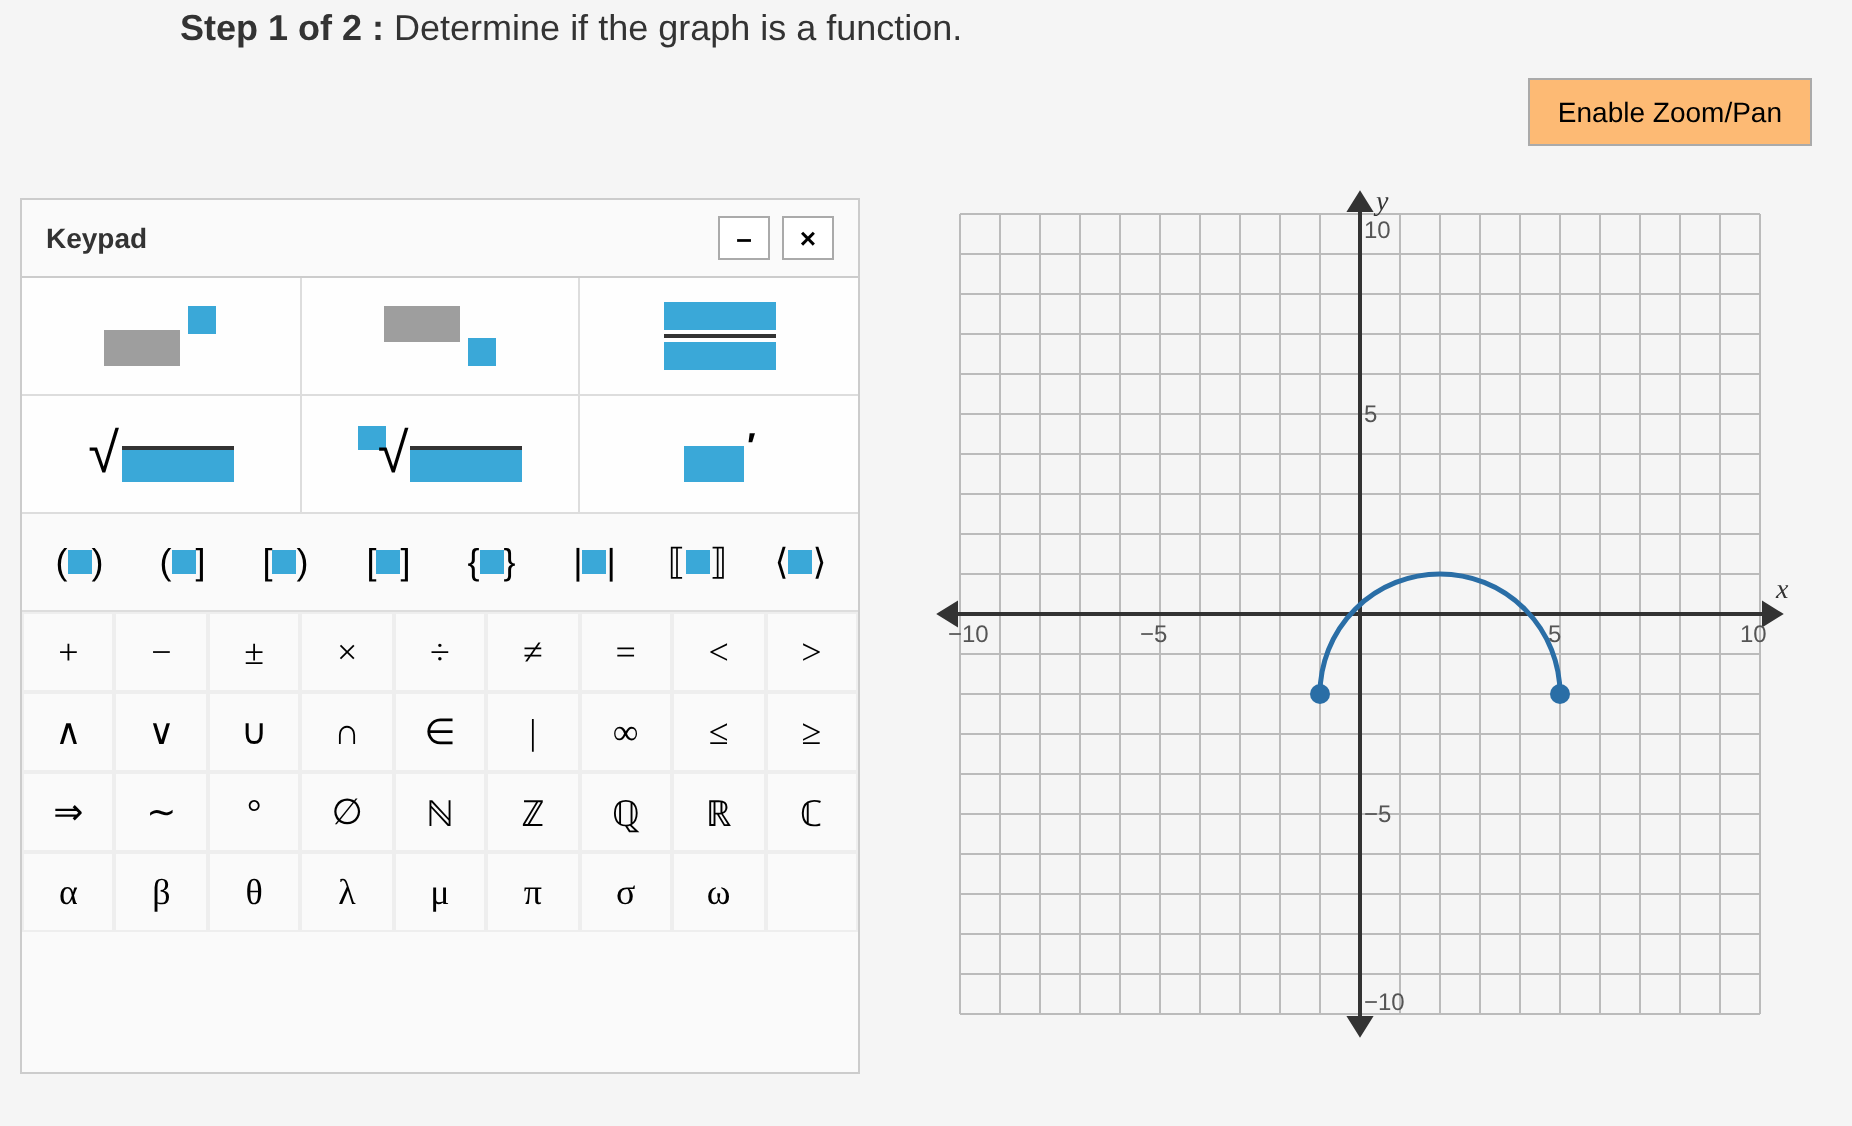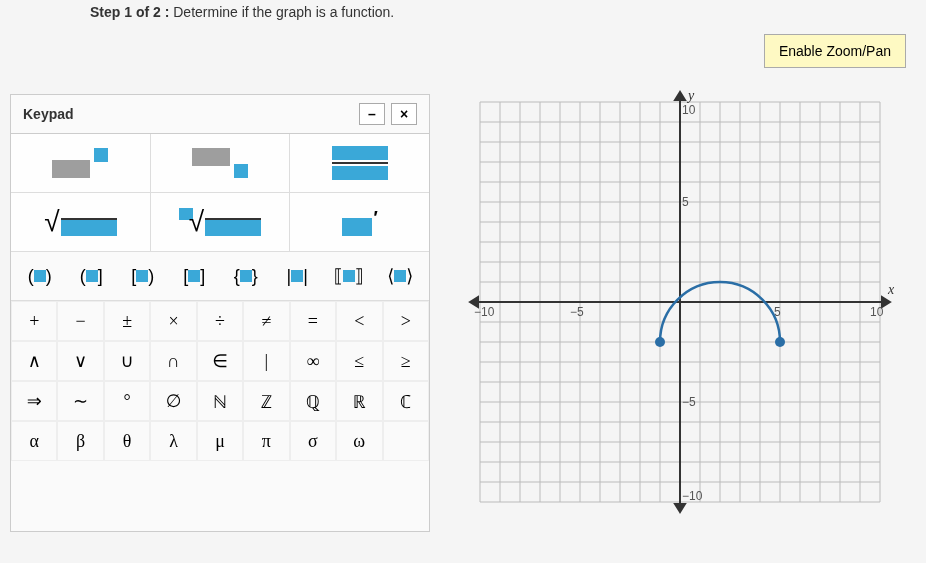--- a/index.html
+++ b/index.html
@@ -6,21 +6,21 @@
 body {
   font-family: Arial, sans-serif;
   background: #f5f5f5;
   width: 926px;
   height: 563px;
   overflow: hidden;
   position: relative;
 }
 .header {
   padding: 4px 0 4px 90px;
-  font-size: 14px;
+  font-size: 18px;
   color: #333;
 }
 .header b { font-weight: bold; }
 .main-area {
   display: flex;
   gap: 20px;
   padding: 0 10px;
 }
 .keypad-panel {
   width: 420px;
@@ -89,21 +89,21 @@
 }
 .graph-panel {
   flex: 1;
   position: relative;
   padding: 10px;
 }
 .zoom-btn {
   position: absolute;
   top: 10px; right: 10px;
   padding: 8px 14px;
-  background: #fef9c3;
+  background: #fdba74;
   border: 1px solid #aaa;
   font-size: 14px;
   cursor: pointer;
 }
 .graph-svg {
   margin-top: 48px;
   display: block;
 }
 </style>
 </head>

